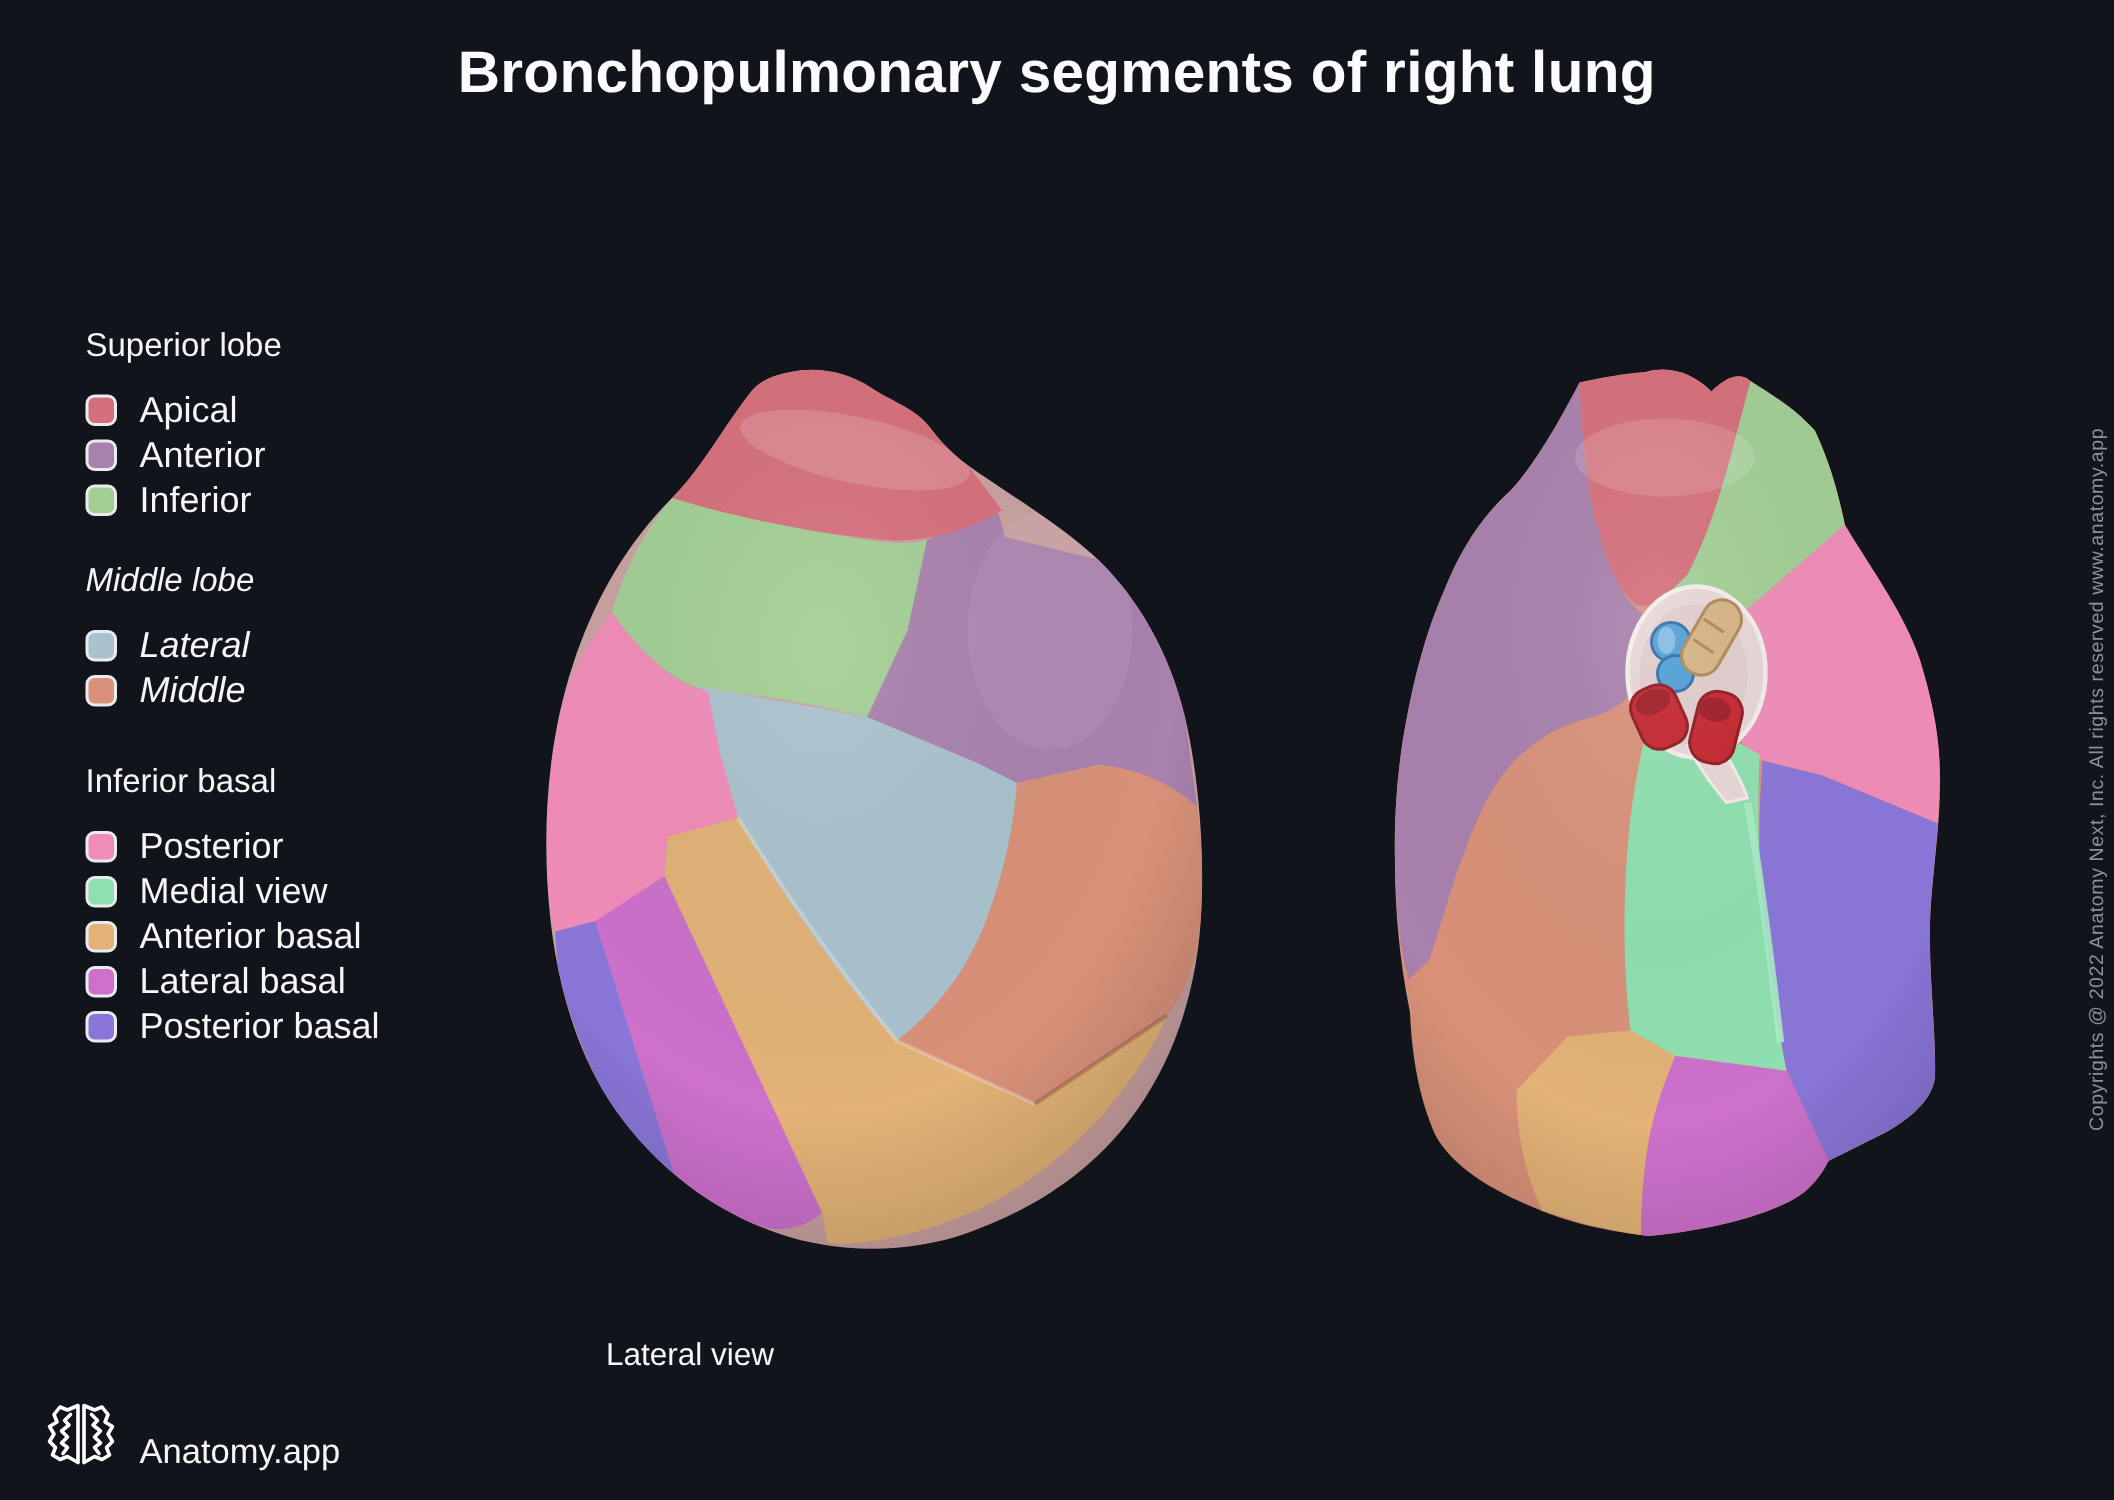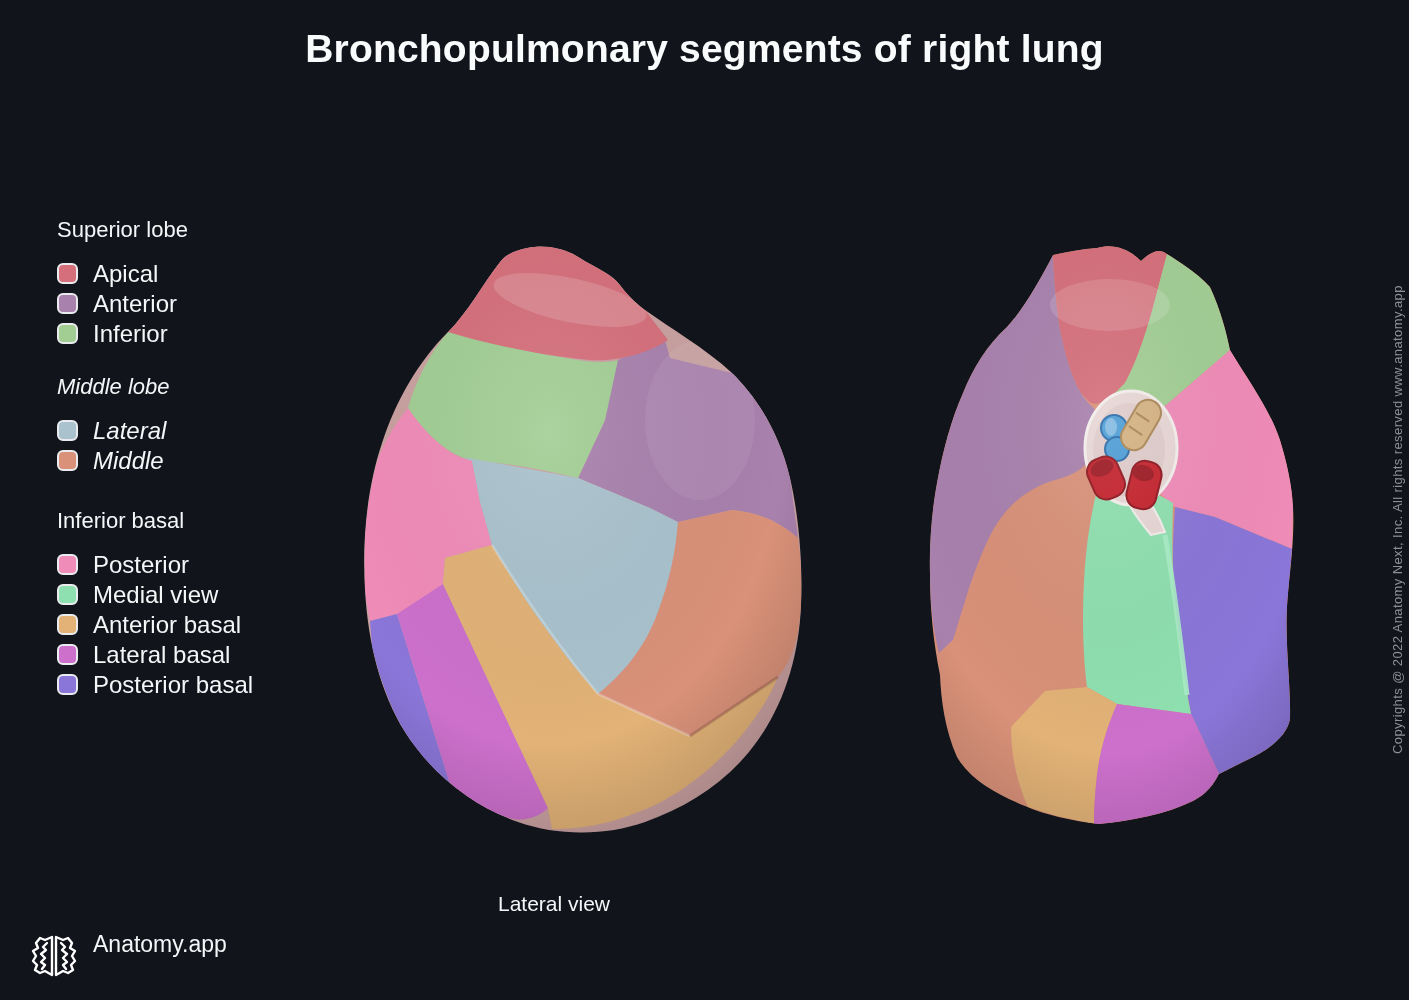--- a/index.html
+++ b/index.html
@@ -38,27 +38,27 @@
   .legend-label {
     margin-left:15px; font-size:24px; font-weight:400; color:#f5f6f8;
     line-height:21px;
   }
   
   .lung { position:absolute; }
   .lung-lateral { left:360px; top:240px; }
   .lung-medial  { left:915px; top:235px; }
   
   .view-caption {
-    position:absolute; top:892px; width:300px; text-align:center;
+    position:absolute; top:892px; width:300px; text-align:left;
     font-size:21px; font-weight:500; color:#f5f6f8;
   }
   .caption-lateral { left:404px; }
   .caption-medial  { left:940px; }
   
-  .brand { position:absolute; left:28px; top:931px; display:flex; align-items:flex-start; }
+  .brand { position:absolute; left:28px; top:931px; display:flex; align-items:flex-end; }
   .brand-icon { width:52px; height:50px; flex:0 0 auto; }
   .brand-name { margin-left:13px; font-size:23px; font-weight:500; color:#f5f6f8; }
   
   .copyright {
     position:absolute; right:4px; top:248px; height:544px;
     writing-mode:vertical-rl; transform:rotate(180deg);
     display:flex; align-items:center; justify-content:center;
     font-size:13px; letter-spacing:0.4px; color:#8d9099;
     white-space:nowrap;
   }

